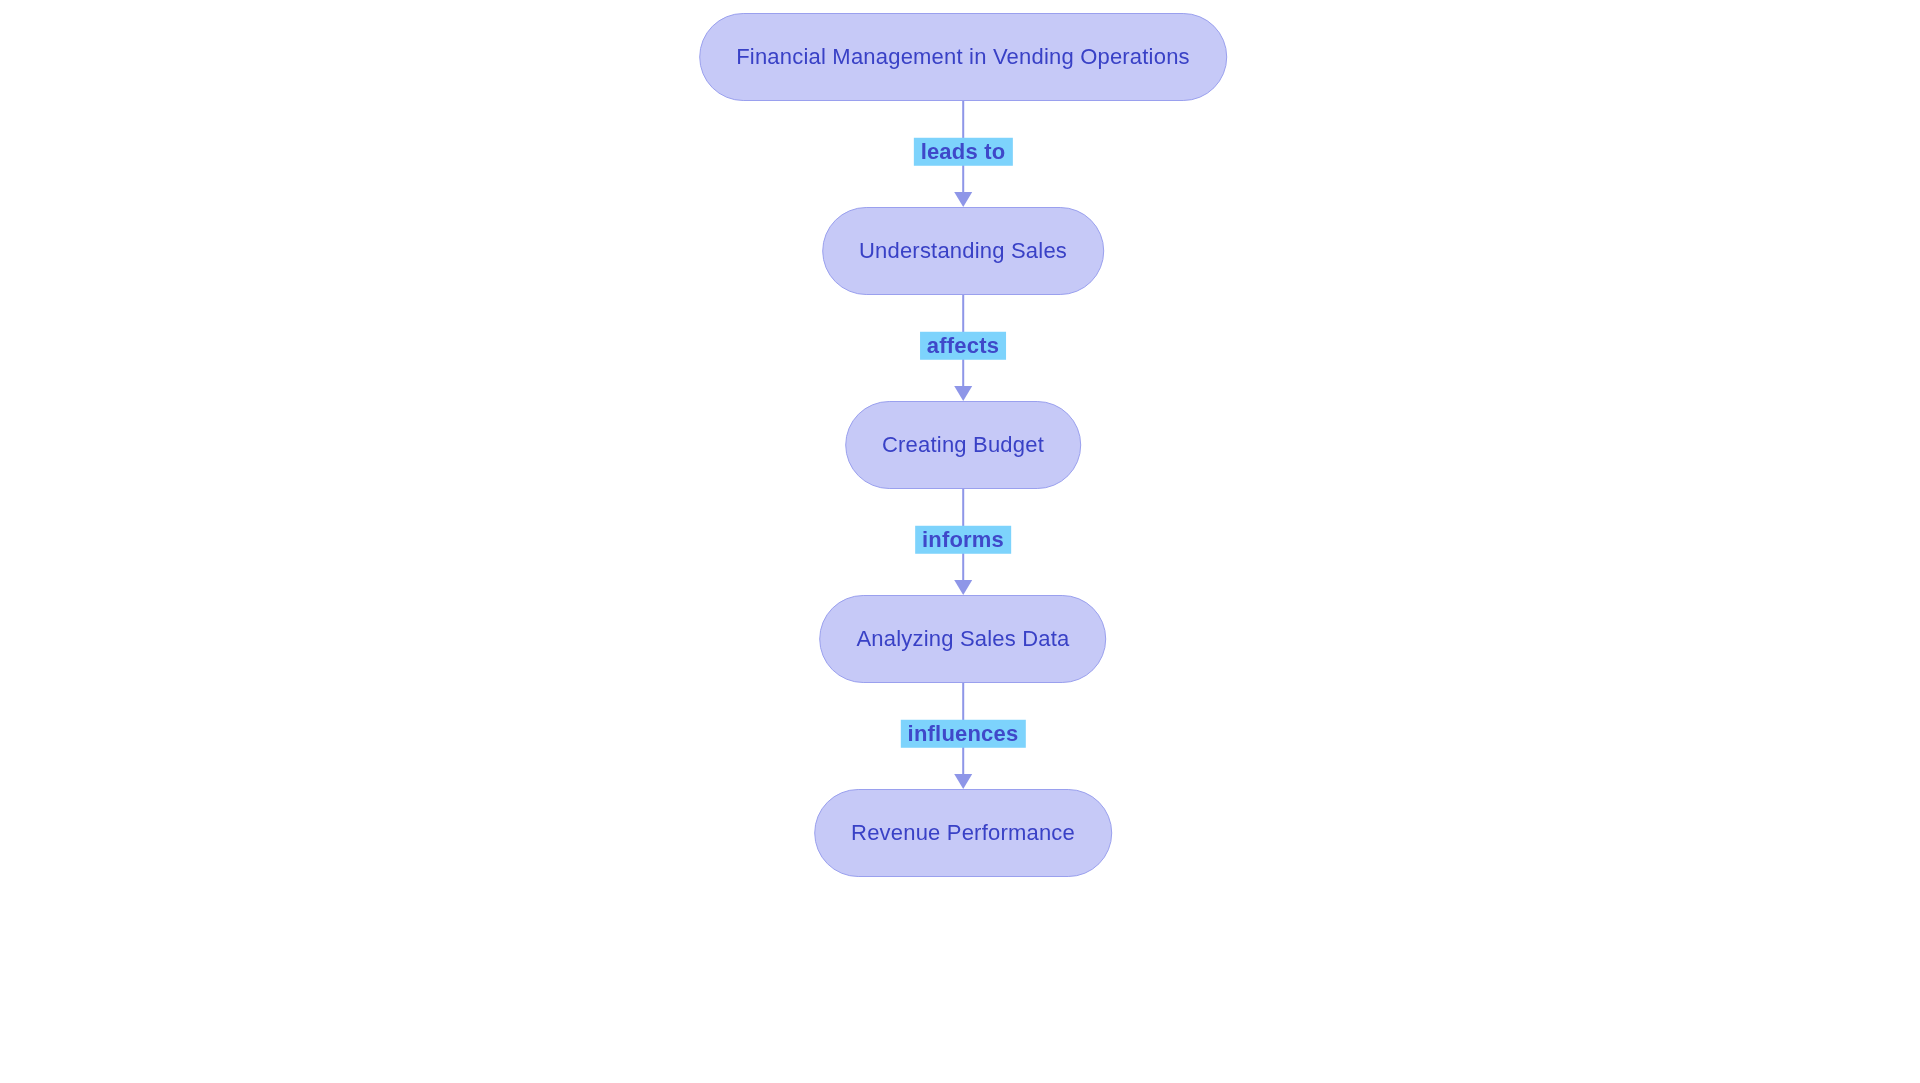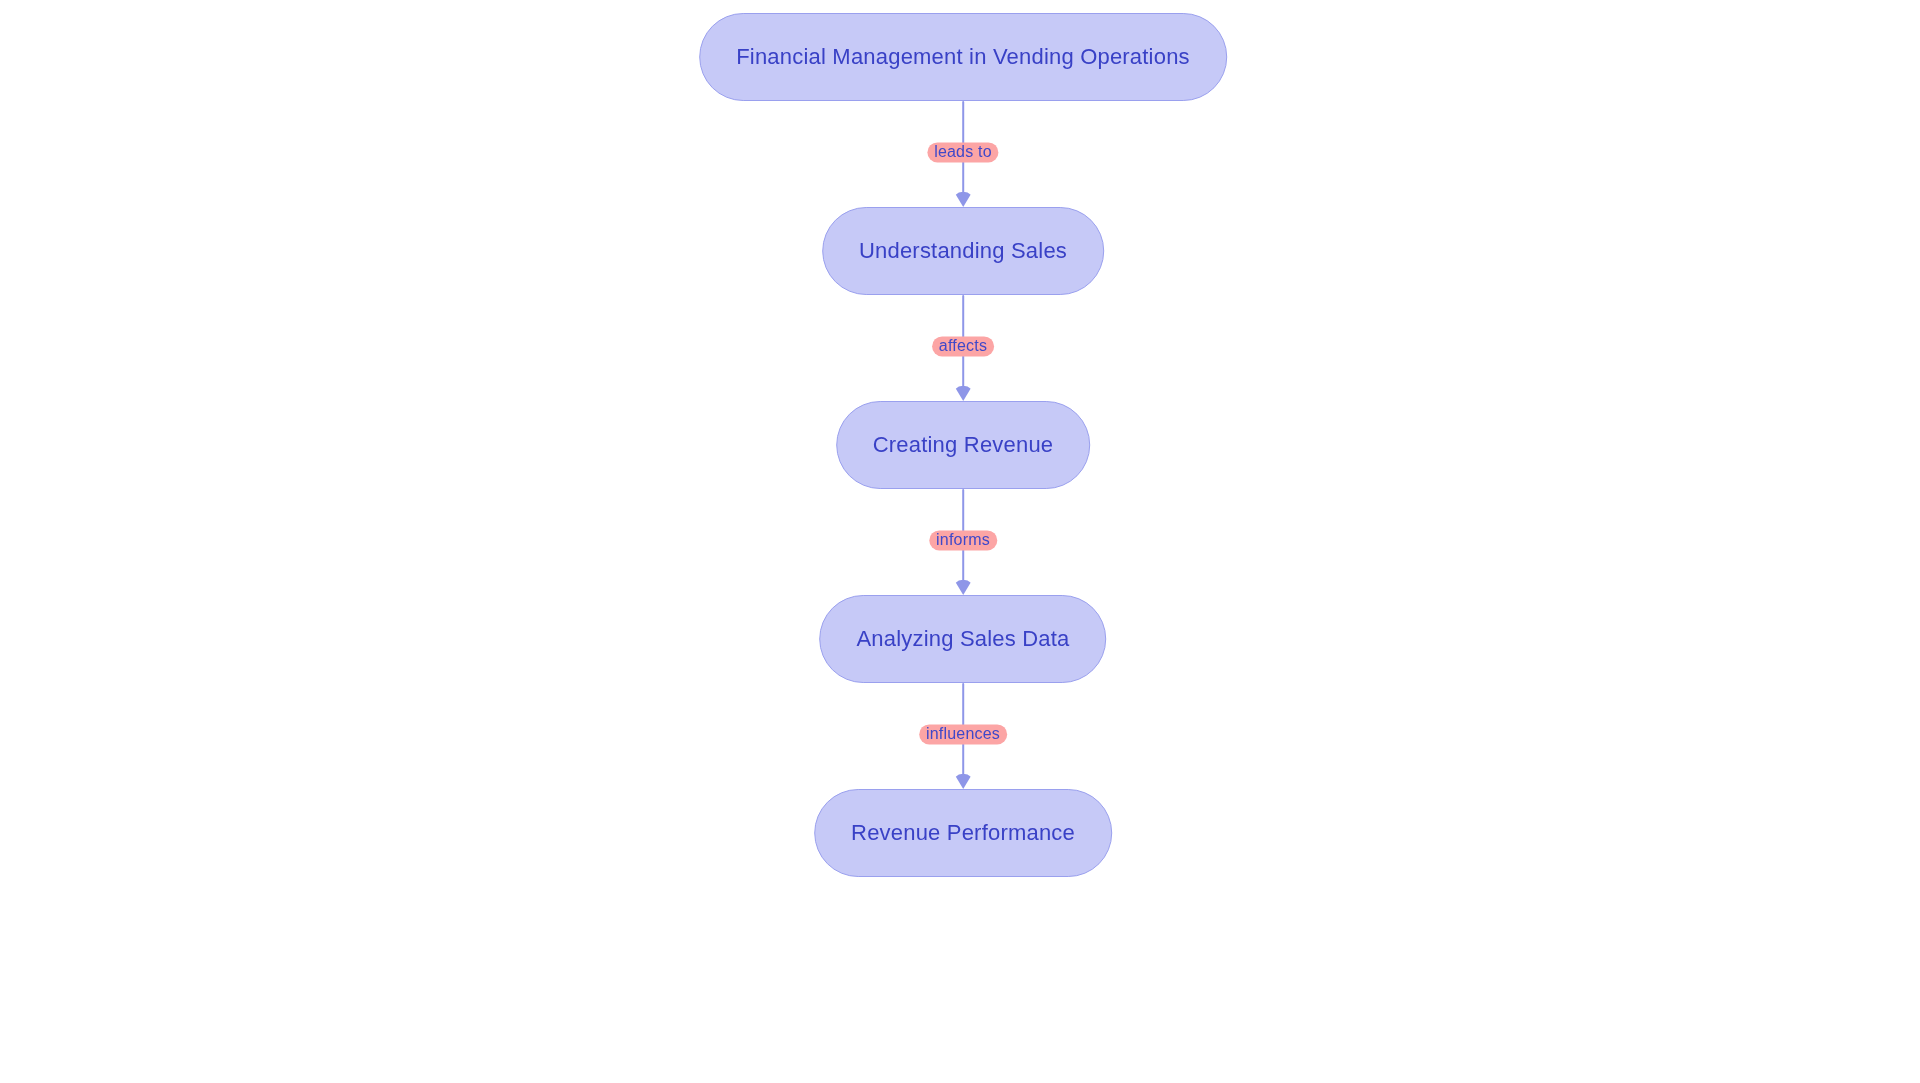--- a/index.html
+++ b/index.html
@@ -1,15 +1,15 @@
 <!DOCTYPE html>
 <html><head>
 <meta charset="utf-8">
 <style>
-  * { margin: 0; padding: 0; box-sizing: border-box; border-radius: 14px; }
+  * { margin: 0; padding: 0; box-sizing: border-box; }
   html, body {
     width: 1920px;
     height: 1083px;
     background: #ffffff;
     font-family: "Liberation Sans", "DejaVu Sans", sans-serif;
     overflow: hidden;
   }
   .canvas {
     position: relative;
     width: 1920px;
@@ -63,26 +63,27 @@
     height: 0;
     border-left: 9px solid transparent;
     border-right: 9px solid transparent;
     border-top: 15px solid #8e96e8;
   }
   .edge-label {
     position: absolute;
     left: 50%;
     top: 50%;
     transform: translate(-50%, -58%);
-    background: #fca5a5;
+    background: #7dd3fc;
     color: #3f48c9;
-    font-size: 16px;
+    font-size: 22px;
     letter-spacing: 0.2px;
     padding: 1px 7px;
     white-space: nowrap;
+    font-weight: bold;
   }
 </style>
 </head>
 <body>
 
 <div class="canvas">
   <div class="diagram">
 
     <div class="node">
       <span>Financial Management in Vending Operations</span>
@@ -98,21 +99,21 @@
       <span>Understanding Sales</span>
     </div>
 
     <div class="edge">
       <div class="edge-line"></div>
       <div class="edge-arrowhead"></div>
       <div class="edge-label">affects</div>
     </div>
 
     <div class="node">
-      <span>Creating Revenue</span>
+      <span>Creating Budget</span>
     </div>
 
     <div class="edge">
       <div class="edge-line"></div>
       <div class="edge-arrowhead"></div>
       <div class="edge-label">informs</div>
     </div>
 
     <div class="node">
       <span>Analyzing Sales Data</span>

